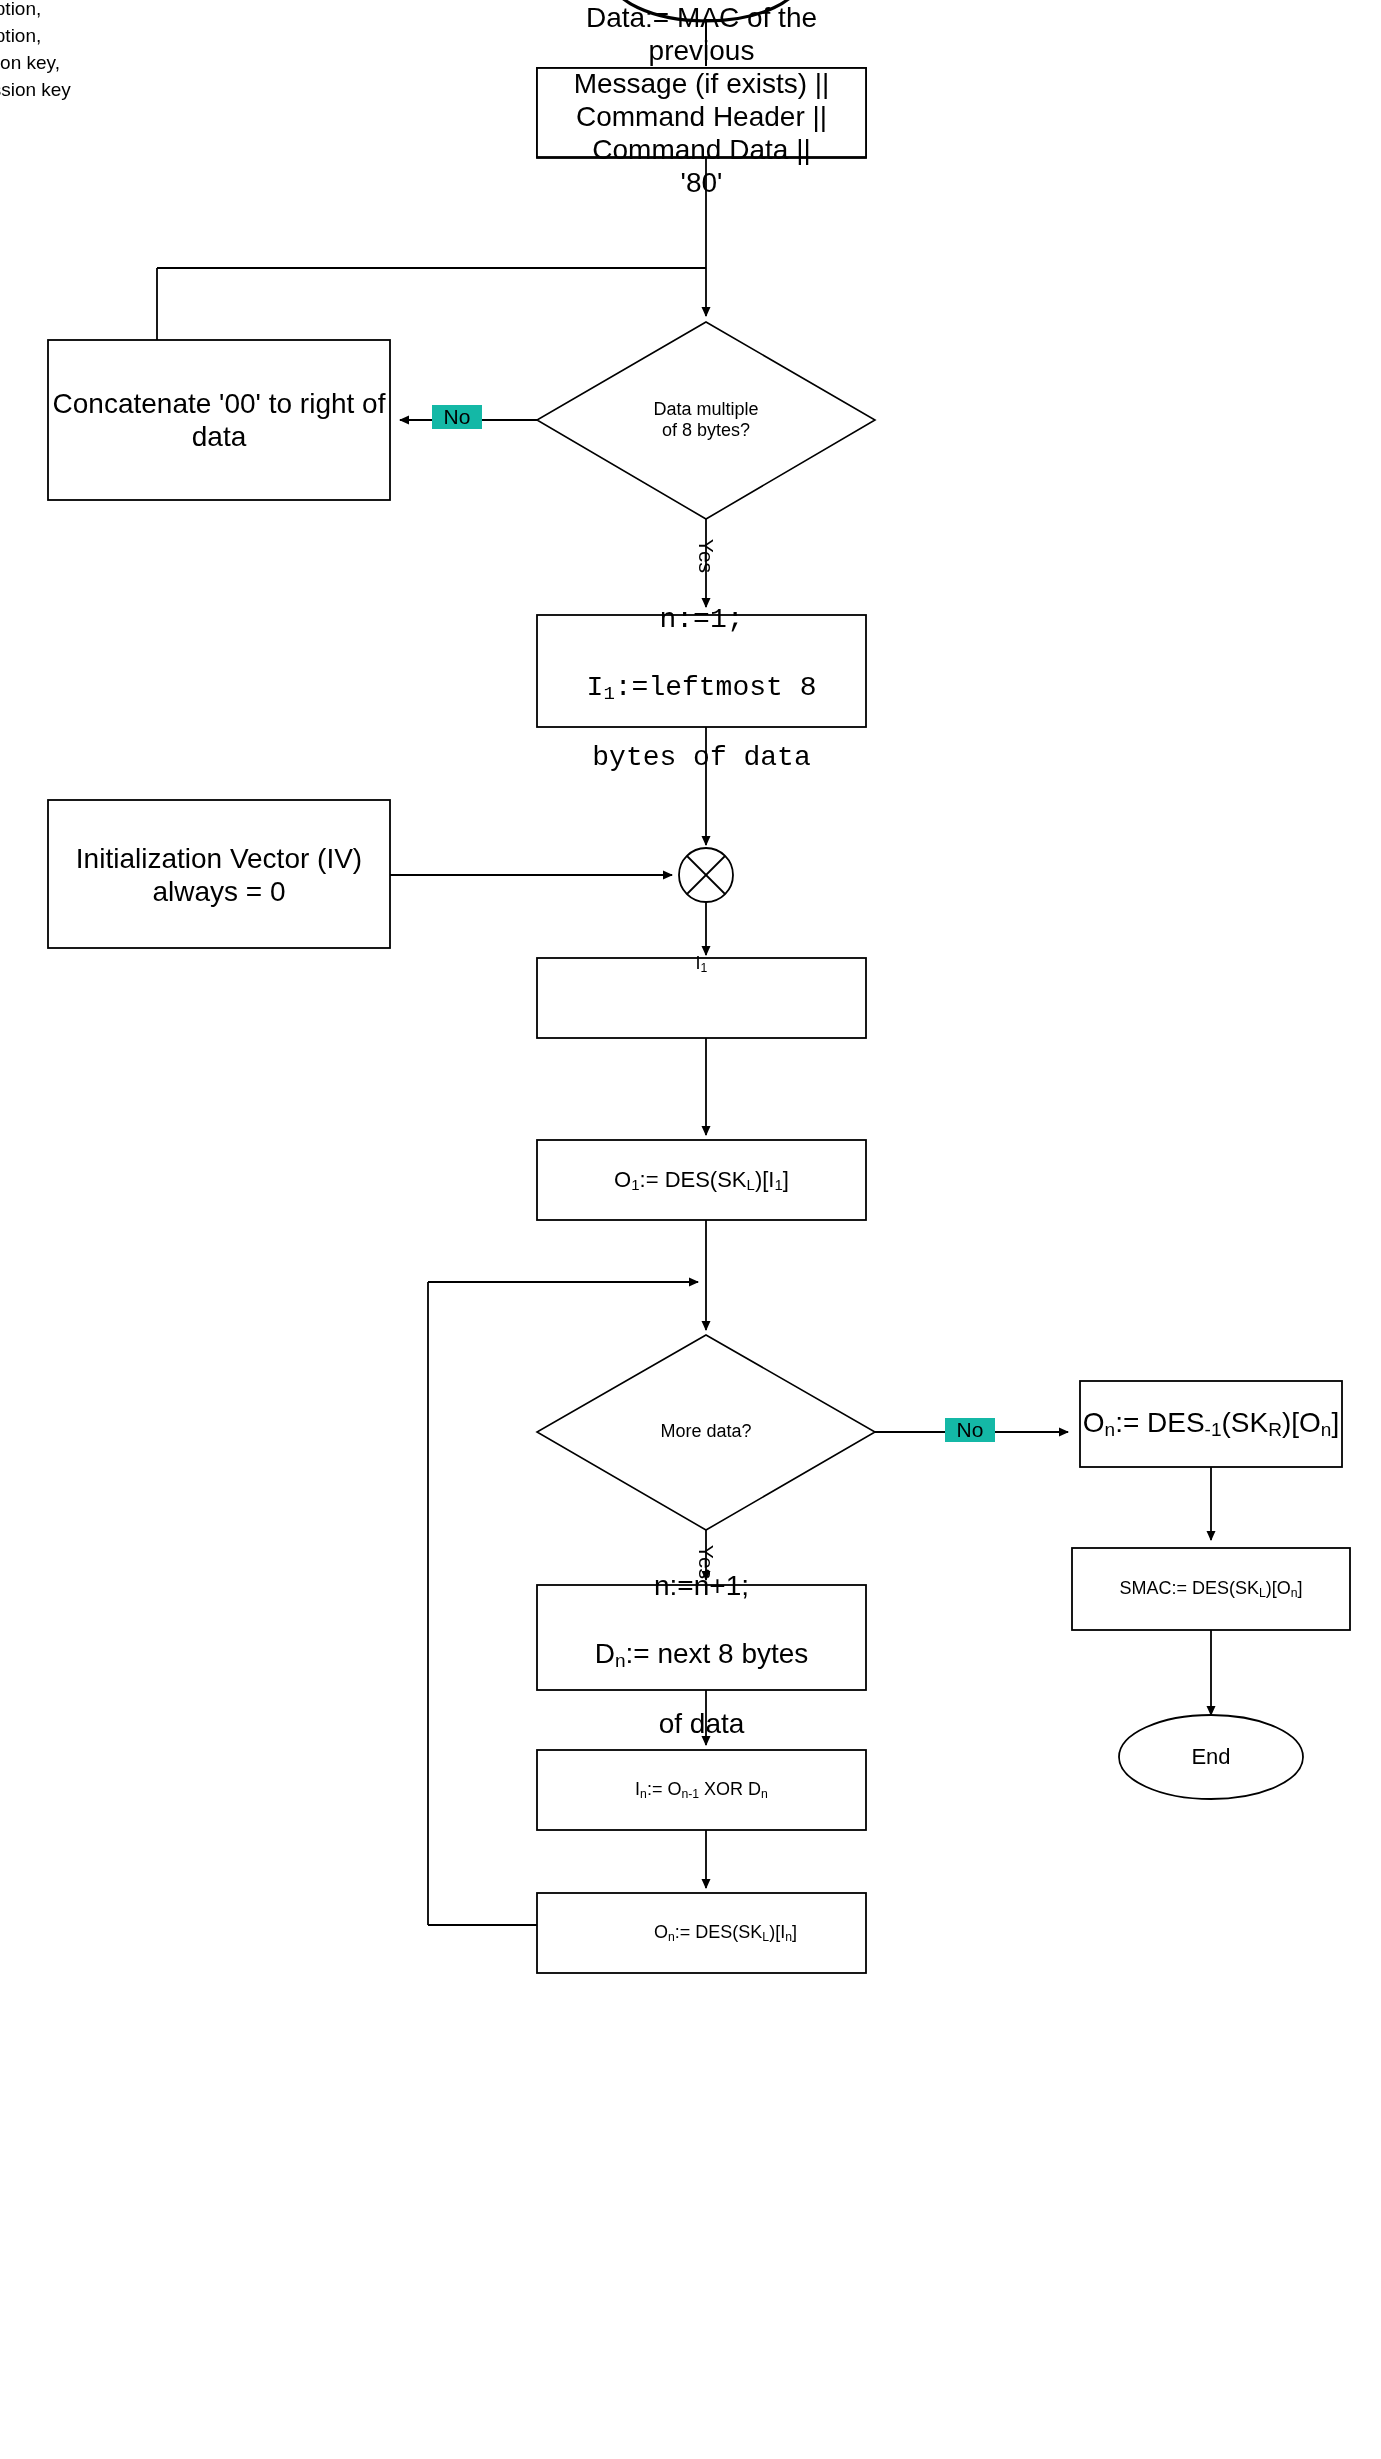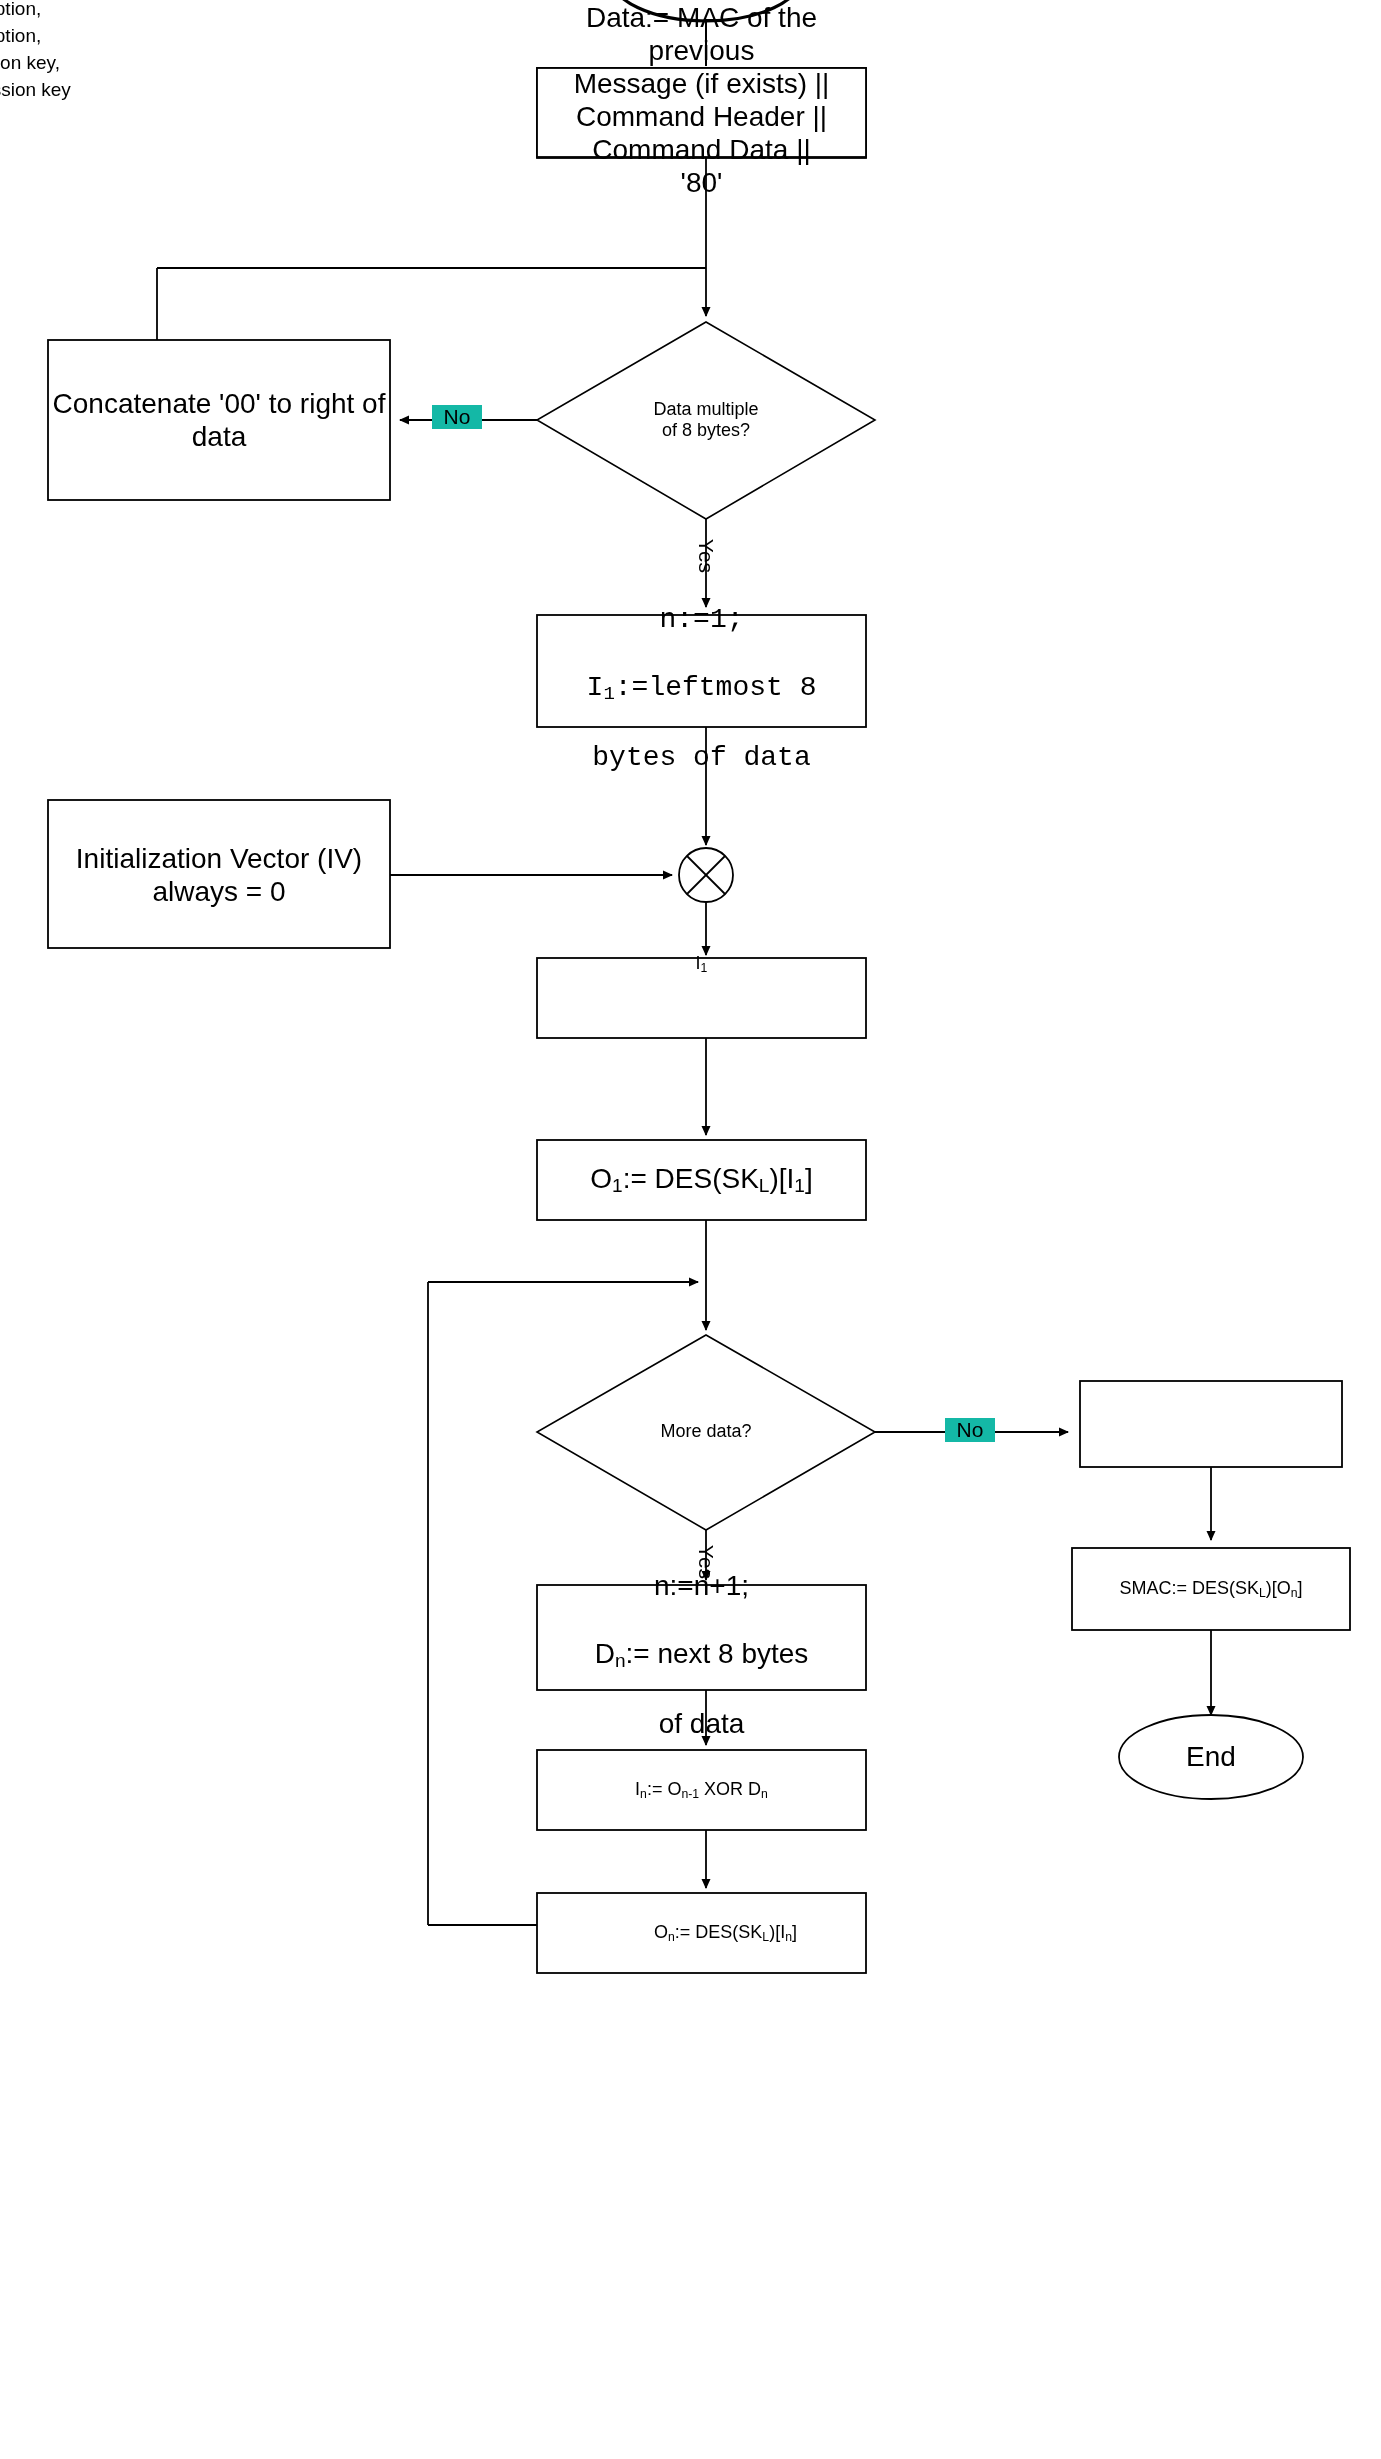--- a/index.html
+++ b/index.html
@@ -53,21 +53,21 @@
     background: #14b8a6;
     padding: 0 3px;
     text-align: center;
   }
   .edge-label.vertical {
     transform: rotate(90deg);
     transform-origin: center center;
     padding: 0;
     background: transparent;
   }
-  .t22 { font-size: 28px; }
+  .t22 { font-size: 22px; }
   .t21 { font-size: 18px; }
   .t20 { font-size: 28px; }
   sub { font-size: 0.68em; vertical-align: -0.22em; }
   .bold { font-weight: normal; }
 </style>
 </head>
 <body>
 
 <div id="canvas">
 
@@ -196,20 +196,23 @@
   <div class="node-text t22" style="left:539px; top:1142px; width:325px; height:76px;">
     <span><span>O</span><sub>1</sub><span>:= DES(SK</span><sub>L</sub><span>)[I</span><sub>1</sub><span>]</span></span>
   </div>
 
   <div class="node-text t21" style="left:600px; top:1412px; width:212px; height:40px;">More data?</div>
 
   <div class="edge-label" style="left:945px; top:1418px; width:44px;">No</div>
 
   <div class="edge-label vertical" style="left:682px; top:1550px; width:48px;">Yes</div>
 
+  <div class="node-text t20" style="left:1082px; top:1383px; width:258px; height:82px;">
+    <span style="white-space:nowrap;"><span>O</span><sub>n</sub><span>:= DES</span><sub>-1</sub><span>(SK</span><sub>R</sub><span>)[O</span><sub>n</sub><span>]</span></span>
+  </div>
 
   <div class="node-text t21" style="left:1074px; top:1550px; width:274px; height:78px;">
     <span style="white-space:nowrap;"><span>SMAC:= DES(SK</span><sub>L</sub><span>)[O</span><sub>n</sub><span>]</span></span>
   </div>
 
   <div class="node-text t22" style="left:1119px; top:1735px; width:184px; height:44px;">End</div>
 
   <div class="node-text t20" style="left:539px; top:1600px; width:325px; height:76px;">
     <span style="display:block; line-height:1.22;">
       <span>n:=n+1;</span><br>

